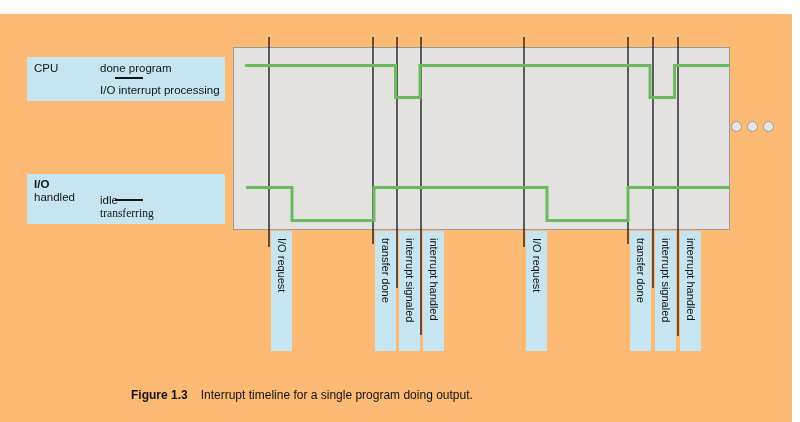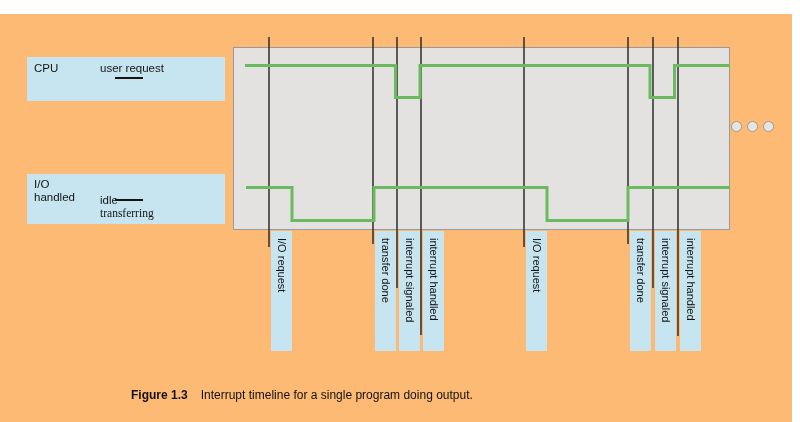--- a/index.html
+++ b/index.html
@@ -33,26 +33,27 @@
   .caption{position:absolute;left:131px;top:374px;font-size:12px;color:#111;white-space:nowrap;text-align:center;}
   .caption b{font-weight:bold;margin-right:13px;}
 </style>
 </head>
 <body>
 
 <div class="stage">
 
   <div class="legend legend-cpu">
     <span class="lg-text" style="left:7px;top:5px;">CPU</span>
-    <span class="lg-text" style="left:73px;top:5px;">user request</span>
+    <span class="lg-text" style="left:73px;top:5px;">done program</span>
     <span class="lg-divider" style="left:88px;top:20px;"></span>
+    <span class="lg-text" style="left:73px;top:27px;">I/O interrupt processing</span>
   </div>
 
   <div class="legend legend-io">
-    <span class="lg-text" style="left:7px;top:4px;">I/O</span>
+    <span class="lg-text" style="left:7px;top:4px;font-weight:bold;">I/O</span>
     <span class="lg-text" style="left:7px;top:17px;">handled</span>
     <span class="lg-text" style="left:73px;top:20px;">idle</span>
     <span class="lg-divider" style="left:88px;top:25px;"></span>
     <span class="lg-text" style="left:73px;top:33px;font-family:Liberation Serif, serif;">transferring</span>
   </div>
 
   <div class="tbox"></div>
 
   <div id="strips">
       <div class="strip" style="left: 270.5px;">

